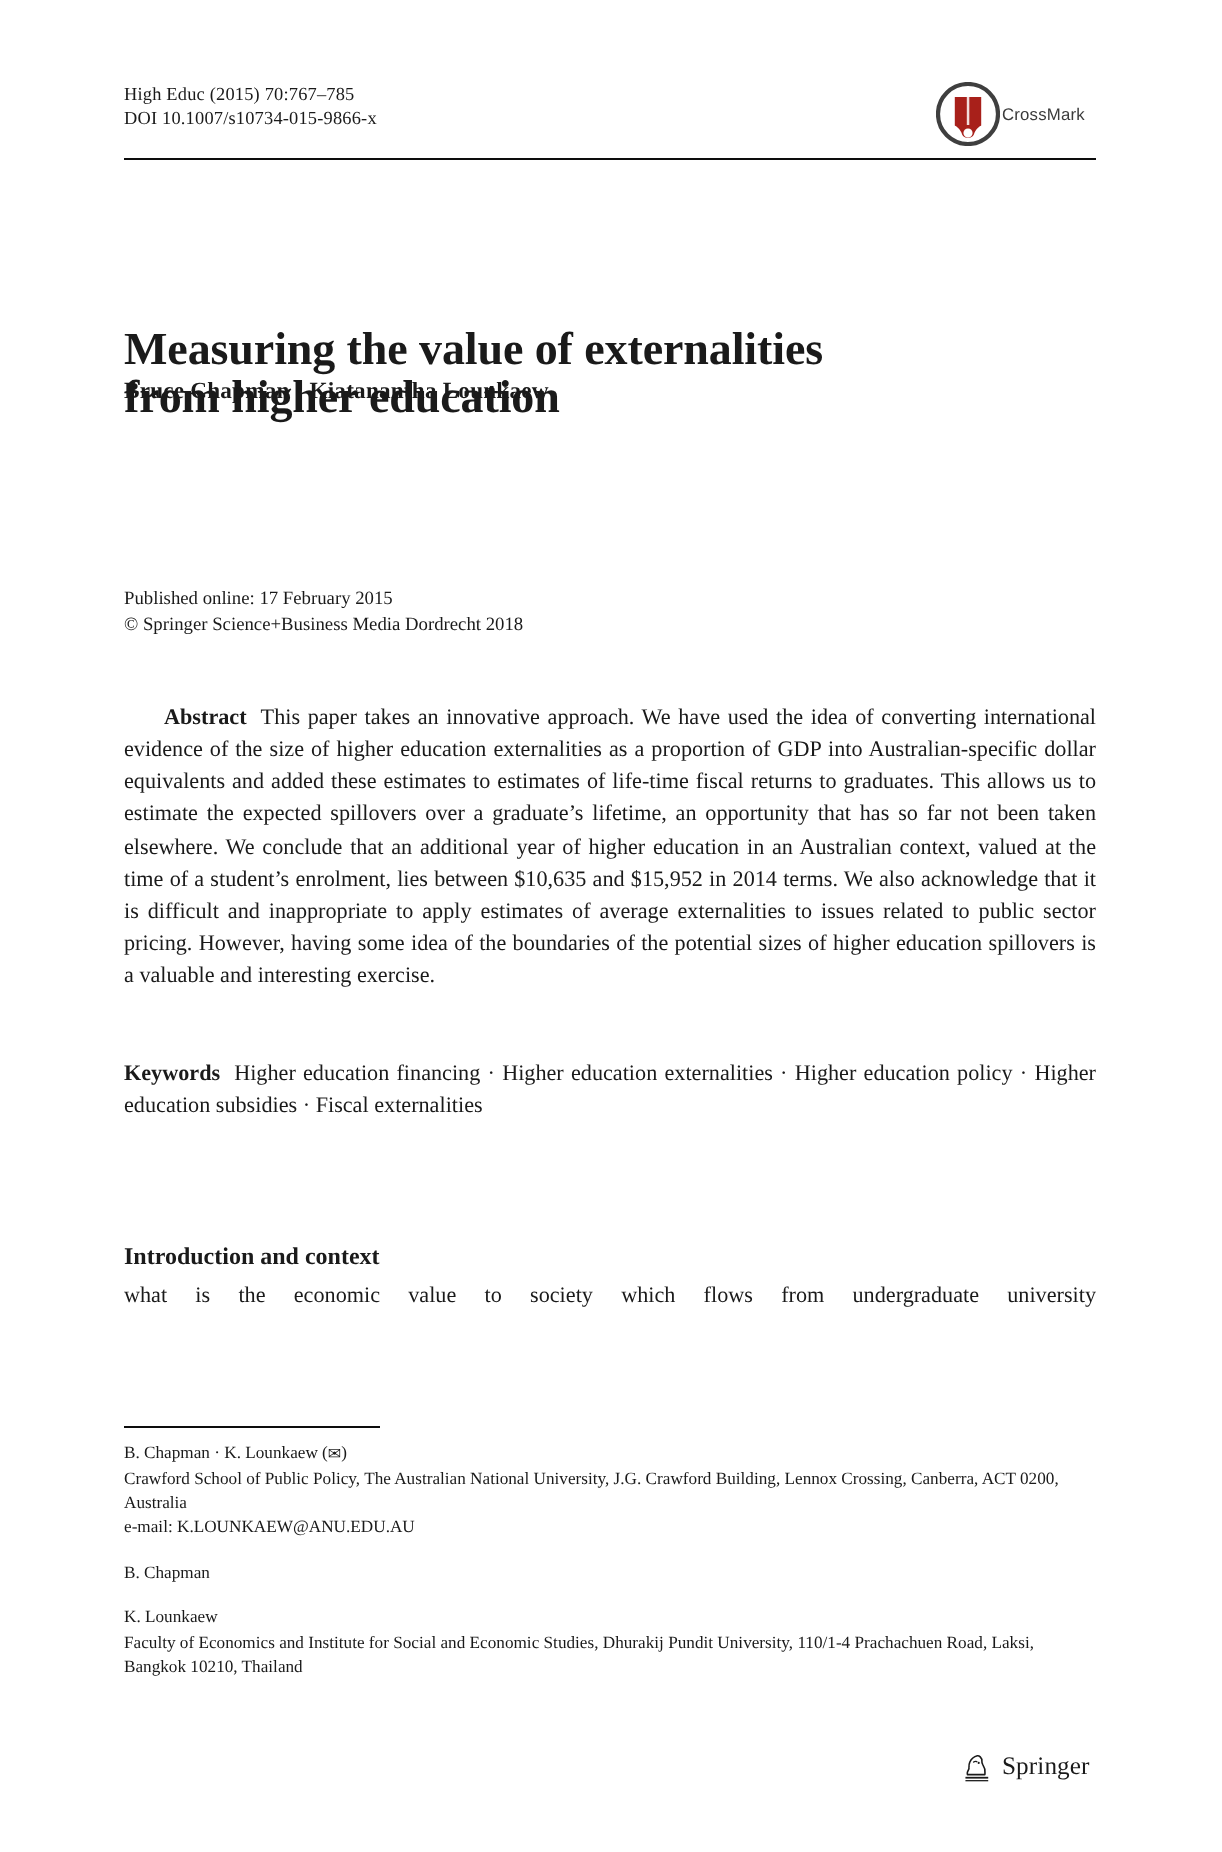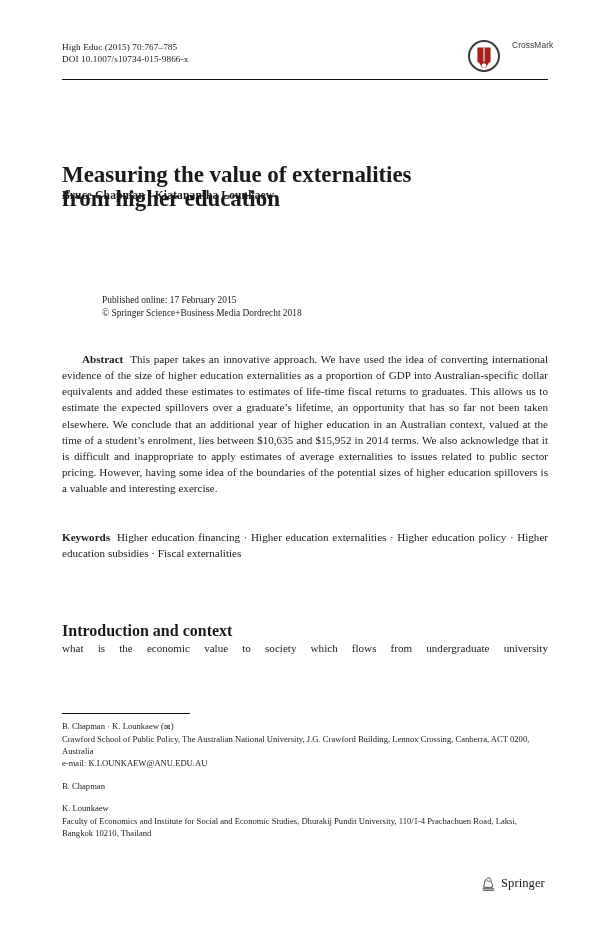--- a/index.html
+++ b/index.html
@@ -38,22 +38,22 @@
   .runhead div { white-space: nowrap; }
 
   
   .crossmark {
     position: absolute;
     left: 468px;
     top: 40px;
     width: 84px;
     height: 34px;
     display: flex;
-    align-items: flex-start;
-    gap: 12px;
+    align-items: center;
+    gap: 1px;
   }
   .crossmark-mark {
     width: 32px;
     height: 32px;
     flex: none;
     display: block;
   }
   .crossmark-label {
     font-family: "Liberation Sans", "DejaVu Sans", sans-serif;
     font-size: 8.4px;
@@ -107,21 +107,21 @@
 
   
   .pubinfo {
     position: absolute;
     left: 62px;
     top: 294px;
     width: 400px;
     font-size: 9.4px;
     line-height: 13.2px;
   }
-  .pubinfo div { white-space: nowrap; margin-left: 40px; }
+  .pubinfo div { white-space: nowrap; }
 
   
   .abstract {
     position: absolute;
     left: 62px;
     top: 351px;
     width: 486px;
     font-size: 11.1px;
     line-height: 16.15px;
     text-align: justify;
@@ -148,21 +148,21 @@
     font-weight: bold;
     margin-right: 7px;
   }
 
   
   .sec-head {
     position: absolute;
     left: 62px;
     top: 610px;
     width: 400px;
-    font-size: 16px;
+    font-size: 12px;
     font-weight: bold;
     line-height: 16px;
   }
 
   
   .body-par {
     position: absolute;
     left: 62px;
     top: 640px;
     width: 486px;

